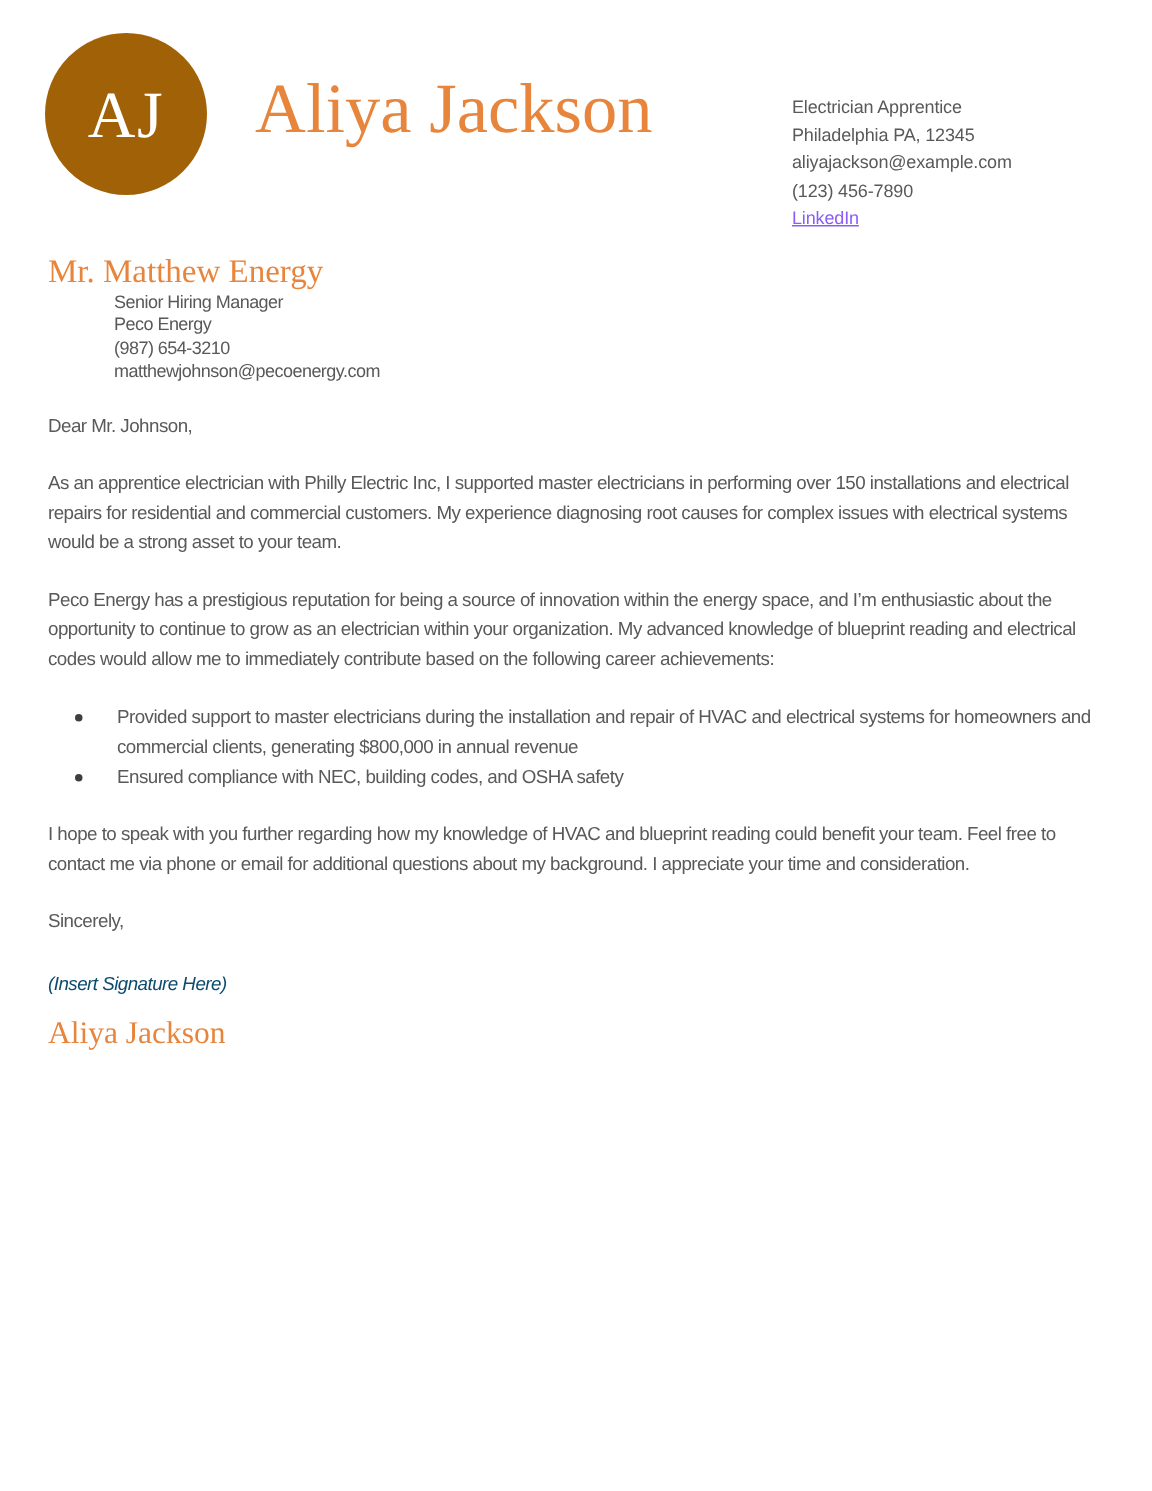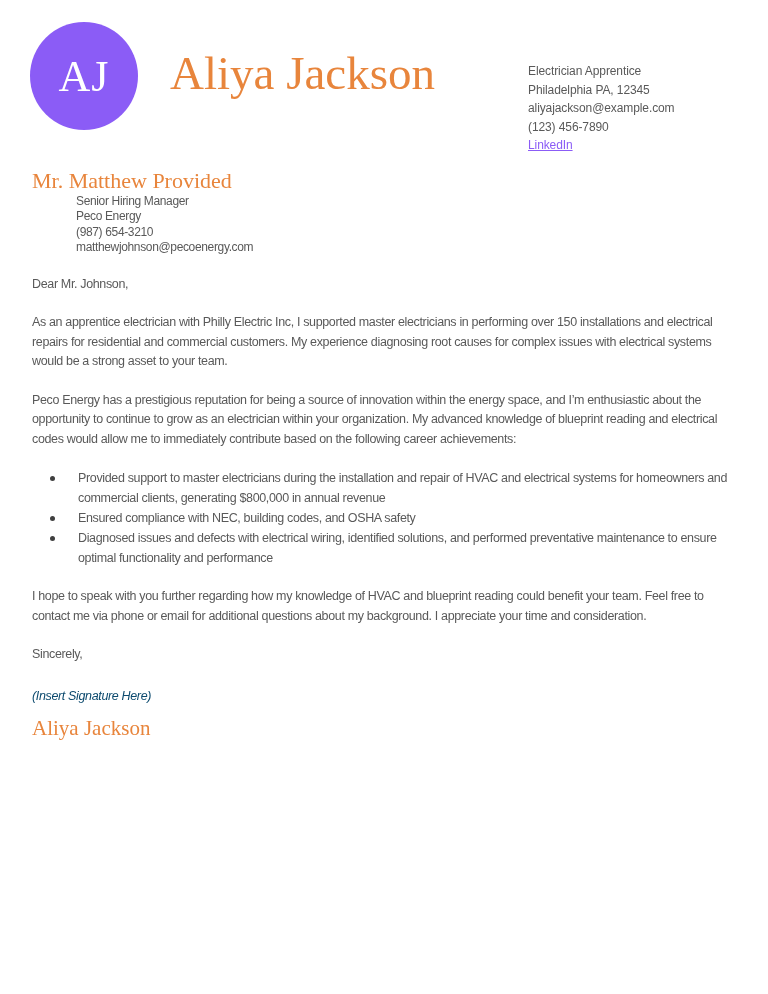--- a/index.html
+++ b/index.html
@@ -13,21 +13,21 @@
     font-family: "Liberation Sans", sans-serif;
     overflow: hidden;
   }
   
   .header { position: relative; height: 150px; }
   .monogram-circle {
     position: absolute;
     left: 30px; top: 22px;
     width: 108px; height: 108px;
     border-radius: 50%;
-    background: #8b5cf6;
+    background: #a16207;
     display: flex; align-items: center; justify-content: center;
   }
   .monogram-circle span {
     font-family: "Liberation Serif", serif;
     font-size: 44px;
     color: #ffffff;
     letter-spacing: 1px;
   }
   .header-name {
     position: absolute;
@@ -129,38 +129,37 @@
       <div>Philadelphia PA, 12345</div>
       <div>aliyajackson@example.com</div>
       <div>(123) 456-7890</div>
       <div><a href="#">LinkedIn</a></div>
     </div>
   </header>
 
   <main class="letter-body">
 
 
-    <h2 class="recipient-name">Mr. Matthew Provided</h2>
+    <h2 class="recipient-name">Mr. Matthew Energy</h2>
     <div class="recipient-details">
       <div>Senior Hiring Manager</div>
       <div>Peco Energy</div>
       <div>(987) 654-3210</div>
       <div>matthewjohnson@pecoenergy.com</div>
     </div>
 
     <p class="para salutation">Dear Mr. Johnson,</p>
 
     <p class="para">As an apprentice electrician with Philly Electric Inc, I supported master electricians in performing over 150 installations and electrical repairs for residential and commercial customers. My experience diagnosing root causes for complex issues with electrical systems would be a strong asset to your team.</p>
 
     <p class="para">Peco Energy has a prestigious reputation for being a source of innovation within the energy space, and I’m enthusiastic about the opportunity to continue to grow as an electrician within your organization. My advanced knowledge of blueprint reading and electrical codes would allow me to immediately contribute based on the following career achievements:</p>
 
     <ul class="achievements">
       <li>Provided support to master electricians during the installation and repair of HVAC and electrical systems for homeowners and commercial clients, generating $800,000 in annual revenue</li>
       <li>Ensured compliance with NEC, building codes, and OSHA safety</li>
-      <li>Diagnosed issues and defects with electrical wiring, identified solutions, and performed preventative maintenance to ensure optimal functionality and performance</li>
     </ul>
 
     <p class="para">I hope to speak with you further regarding how my knowledge of HVAC and blueprint reading could benefit your team. Feel free to contact me via phone or email for additional questions about my background. I appreciate your time and consideration.</p>
 
     <p class="valediction">Sincerely,</p>
 
     <p class="signature-placeholder">(Insert Signature Here)</p>
 
     <div class="signature-name">Aliya Jackson</div>
 

